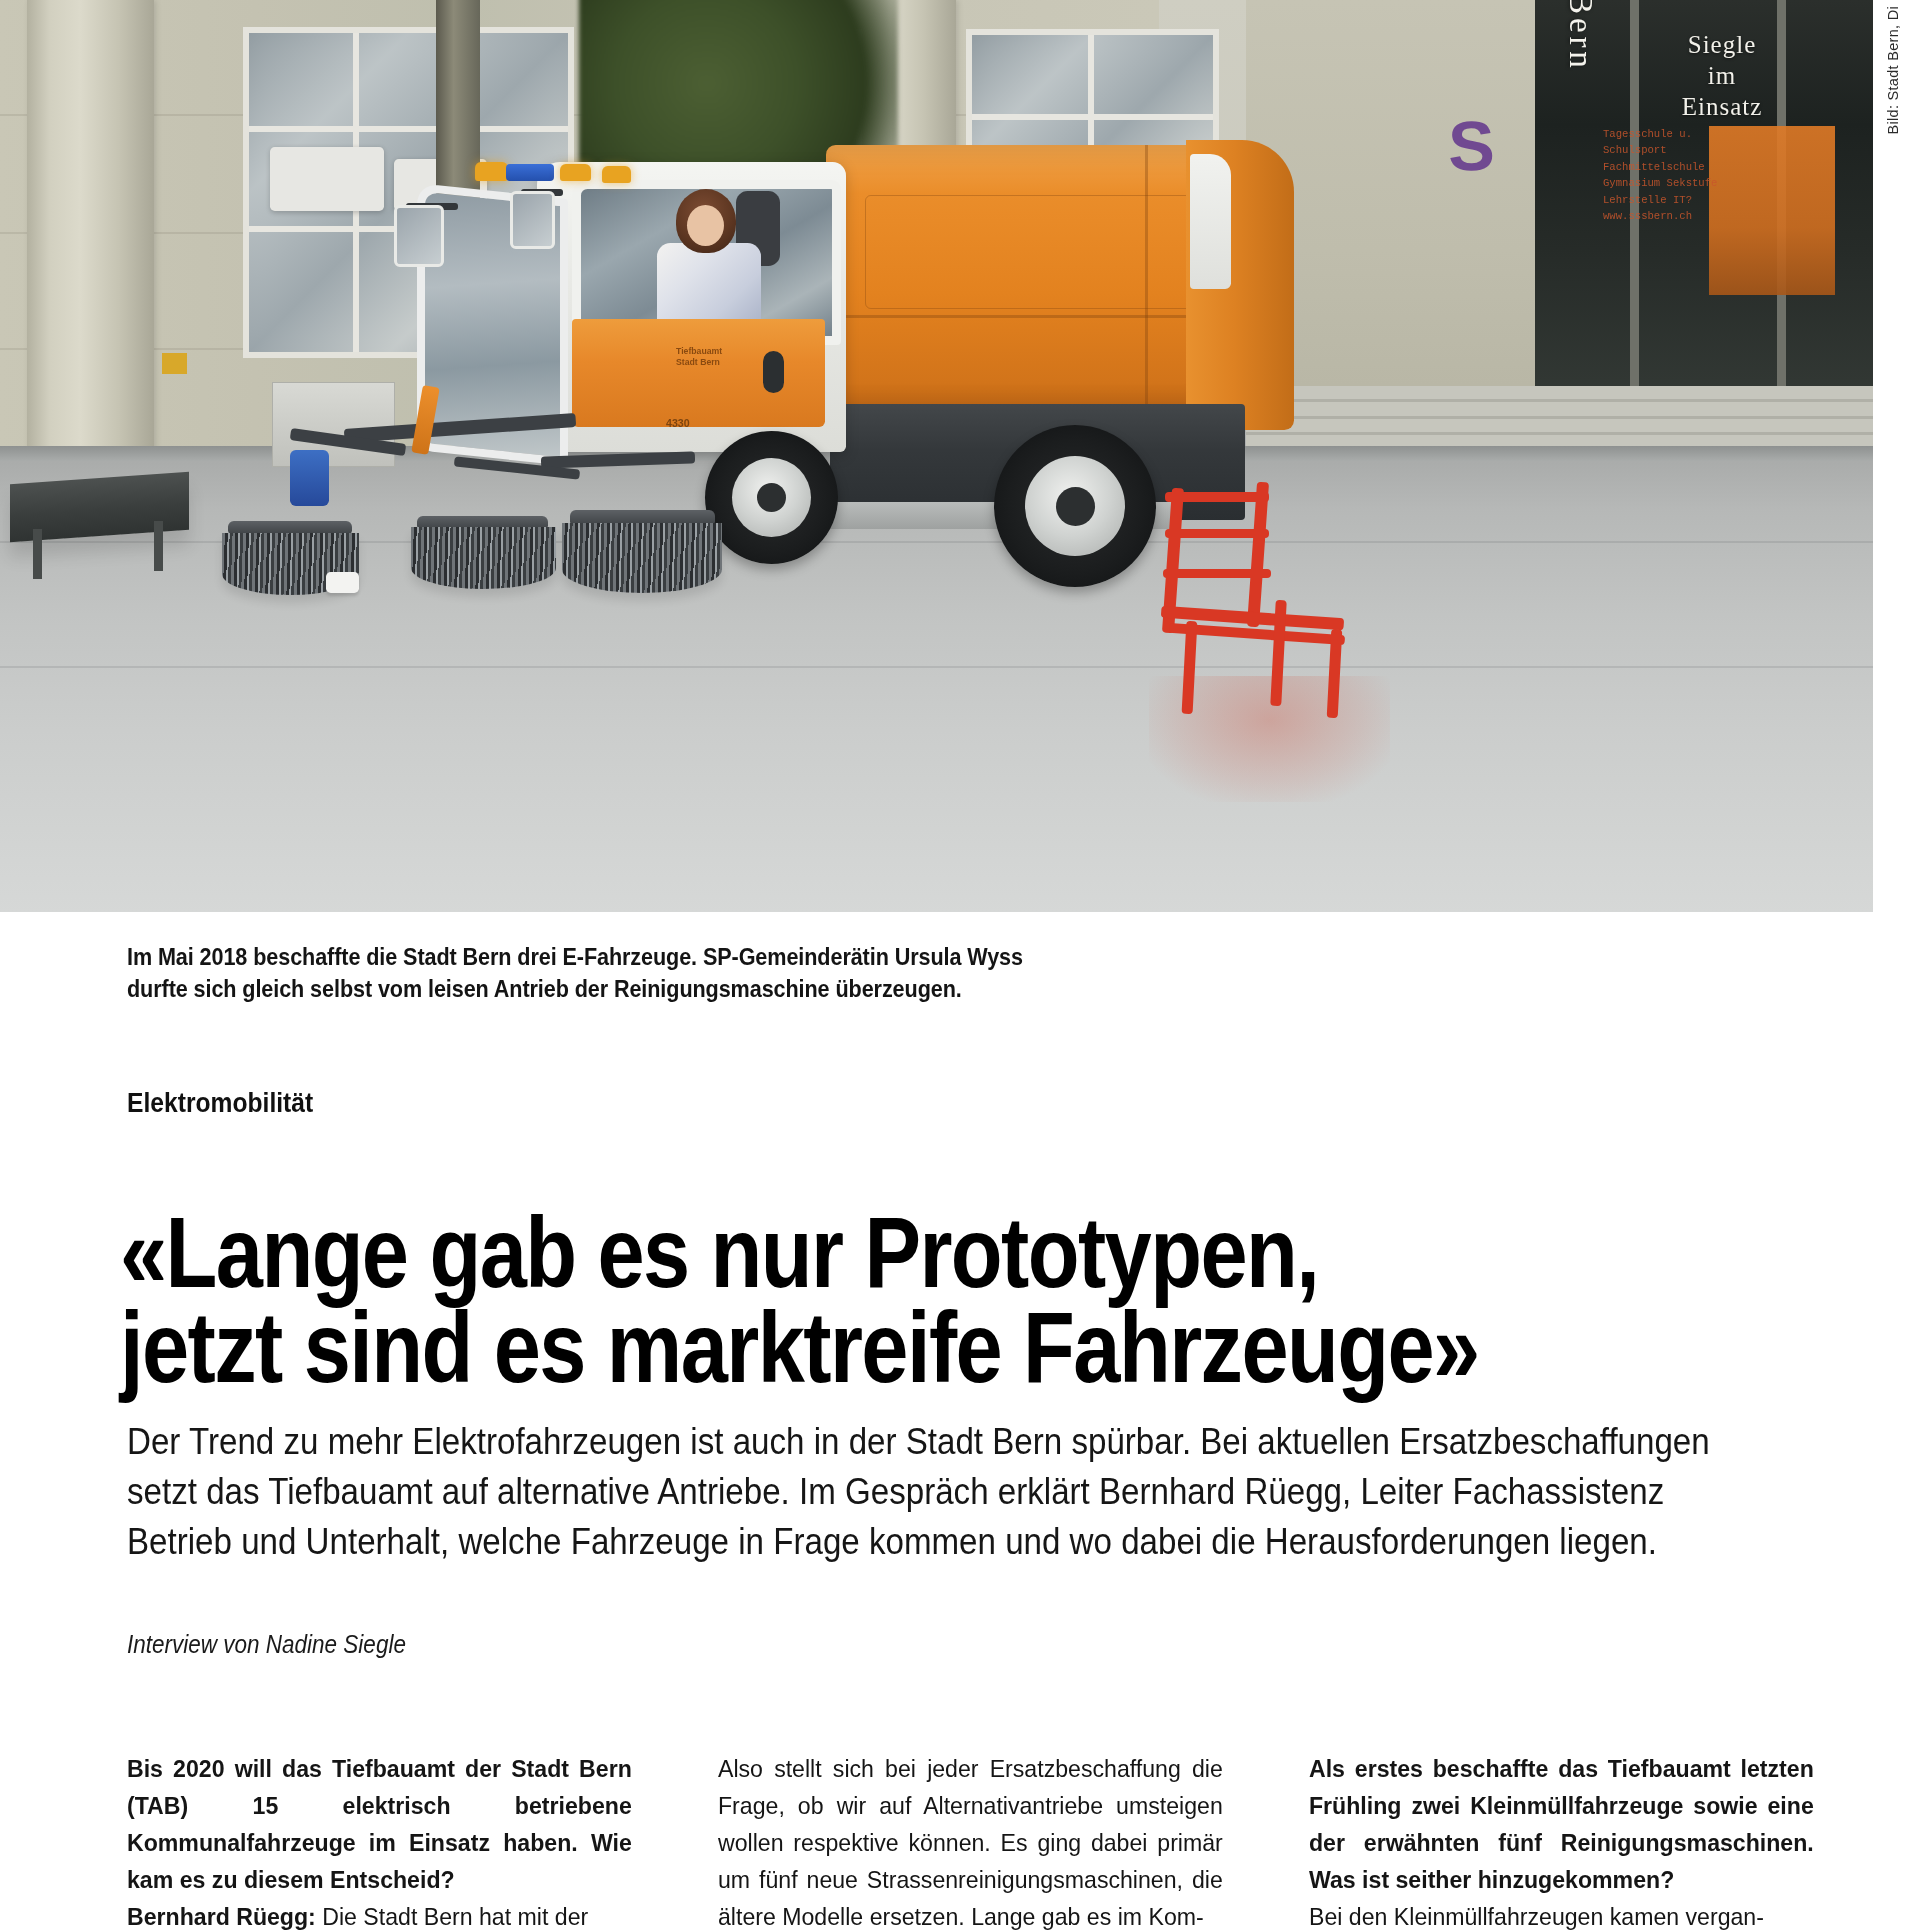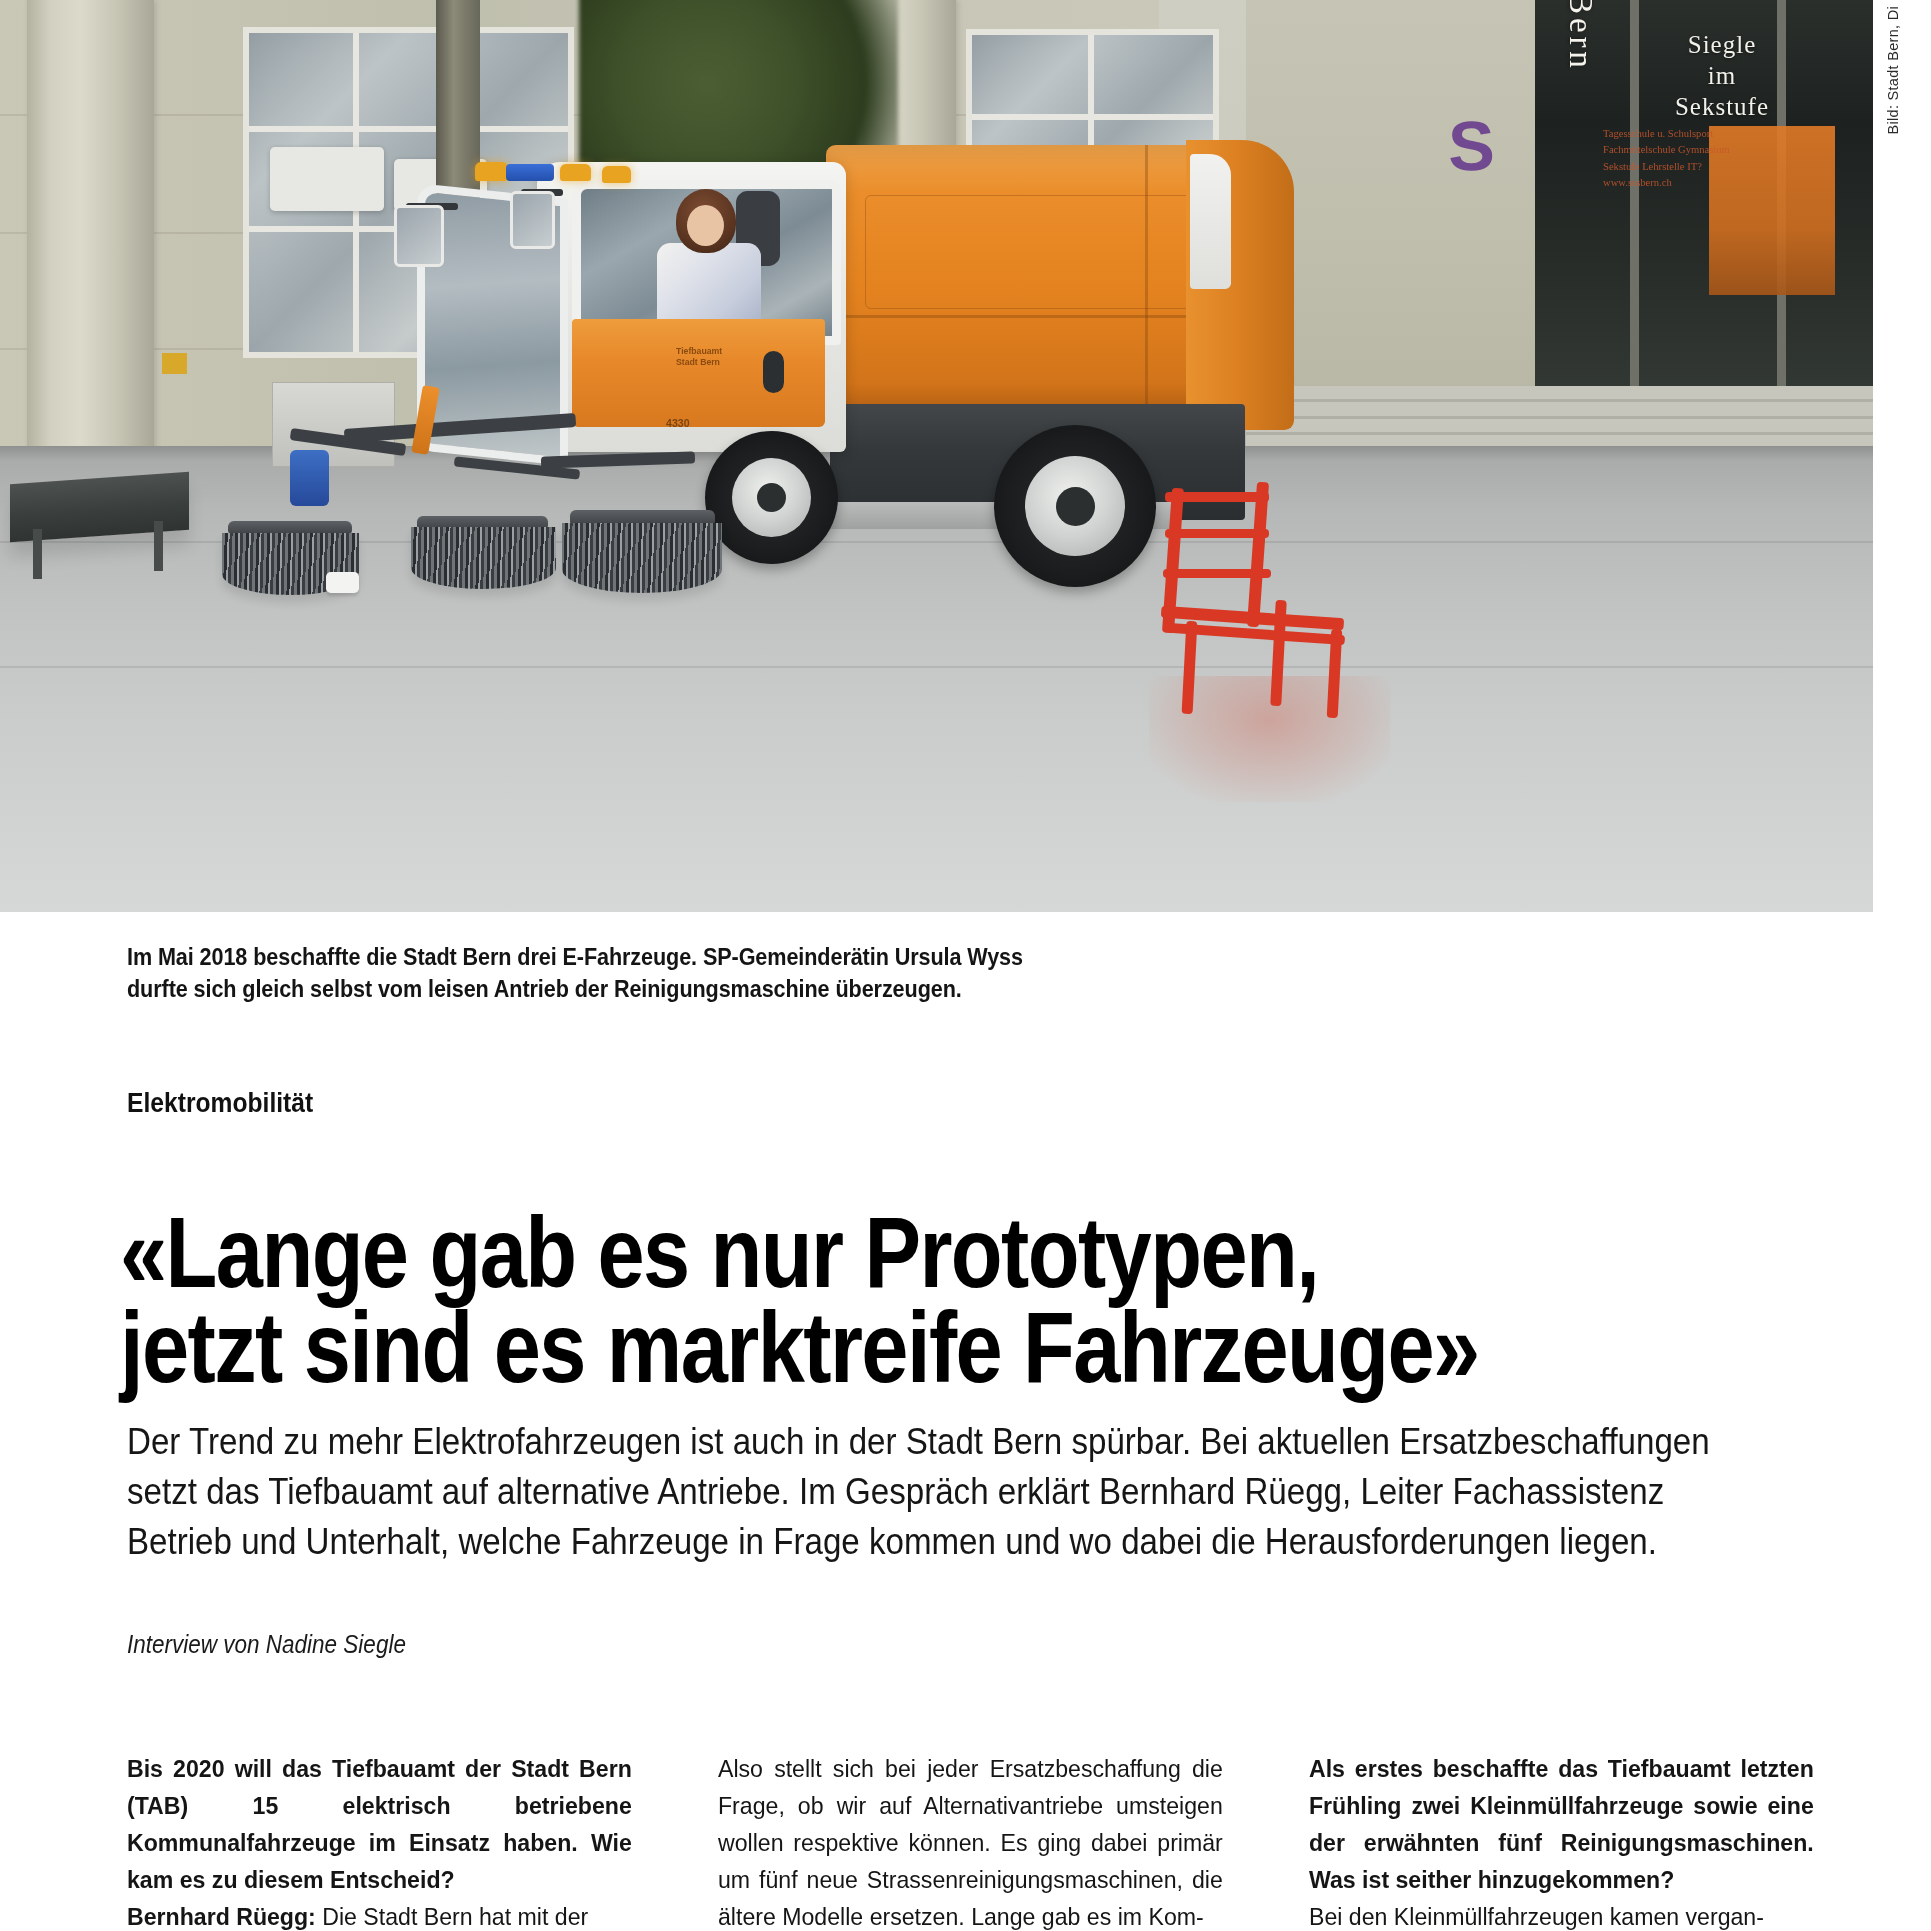--- a/index.html
+++ b/index.html
@@ -112,21 +112,21 @@
   }
   .sign-bern-vert {
     position: absolute; left: 1562px; top: -7.7px;
     writing-mode: vertical-rl;
     font-family: "Liberation Serif", serif;
     color: #f4f3ec; font-size: 33px; letter-spacing: 3.9px;
     text-shadow: 0 1px 3.9px rgba(0,0,0,0.5);
   }
   .sign-red-block {
     position: absolute; left: 1603px; top: 126px; width: 135px; height: 135px;
-    font-family: Liberation Serif, serif;
+    font-family: Liberation Mono, monospace;
     color: #c9562c; font-size: 10.6px; line-height: 16.4px;
     opacity: 0.85;
   }
   .sign-purple {
     position: absolute; left: 1448px; top: 106px;
     font-family: "Liberation Sans", sans-serif;
     font-weight: bold; font-size: 70px; color: #6a3f8f;
     letter-spacing: -1.9px; opacity: 0.92;
     transform: rotate(-1deg);
   }
@@ -496,21 +496,21 @@
     <div class="entrance-mull" style="left:1777px"></div>
     <div class="orange-truck-bg"></div>
 
     <div class="sign-purple">S</div>
 
     <div class="sign-bern-vert">Bern</div>
 
     <div class="sign-bildung">
       <div>Siegle</div>
       <div>im</div>
-      <div>Sekstufe</div>
+      <div>Einsatz</div>
     </div>
 
     <div class="sign-red-block">Tagesschule u. Schulsport Fachmittelschule Gymnasium Sekstufe Lehrstelle IT? www.sssbern.ch</div>
 
     <div class="steps"></div>
 
     <div class="ground"></div>
     <div class="curb"></div>
     <div class="ground-seam" style="left:0; top:541px; width:1873px;"></div>
     <div class="ground-seam" style="left:0; top:666px; width:1873px;"></div>

